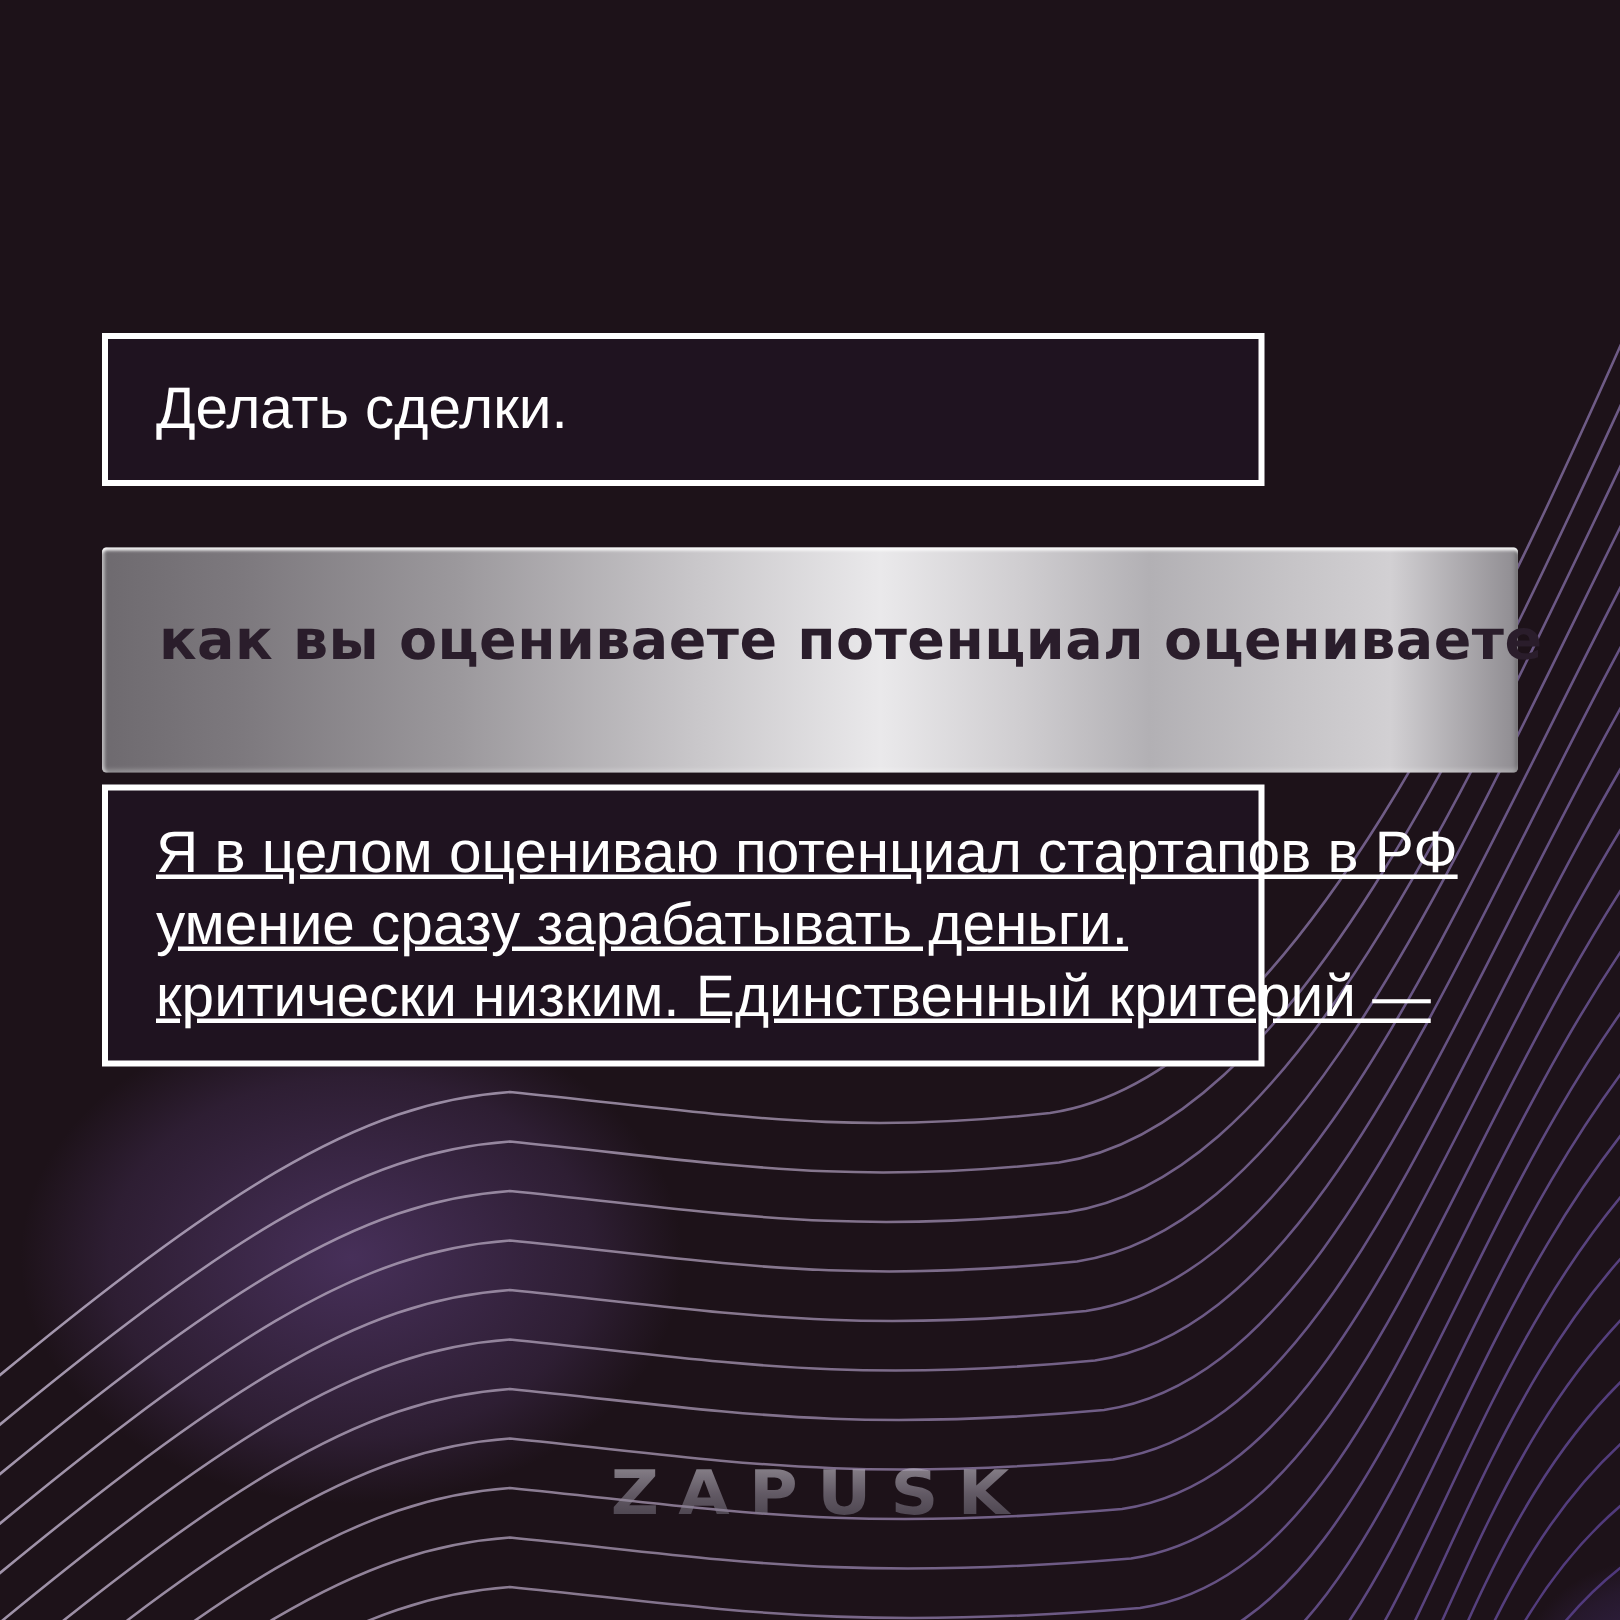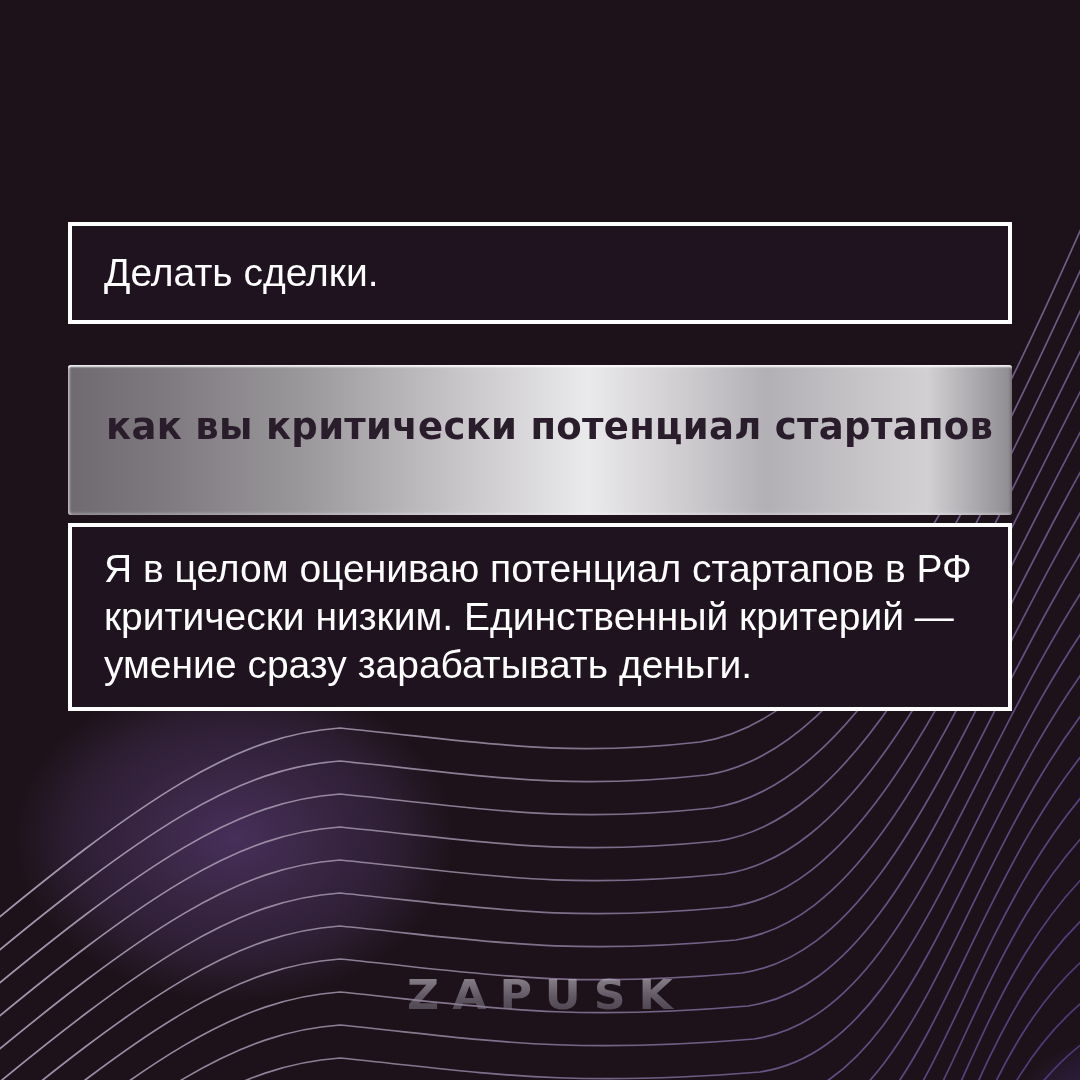--- a/index.html
+++ b/index.html
@@ -37,32 +37,32 @@
       inset -3px 0 3px -2px rgba(40,40,40,.5);
     color:var(--q-color,#2a1d2b);
     font-weight:800;
     font-size:37px;line-height:54px;letter-spacing:.3px;
   }
   .banner-1{top:68px;}
   .banner-2{top:365px;}
   .q-line{white-space:nowrap;}
 
   .answer{
-    position:absolute;left:68px;width:944px;
+    position:absolute;left:68px;width:775px;
     box-sizing:border-box;
     background:var(--a-bg,#1f1320);
     border:4px solid var(--a-border,#ffffff);
     color:var(--a-color,#ffffff);
     font-family:"Liberation Sans",sans-serif;
     font-size:39px;line-height:48px;font-weight:400;
     display:flex;flex-direction:column;justify-content:center;
     padding-left:32px;
   }
   .answer-1{top:222px;height:102px;}
-  .answer-2{top:523px;height:188px;}
+  .answer-2{top:523px;height:188px;text-decoration:underline;}
   .a-line{white-space:nowrap;}
 
   .watermark{
     position:absolute;left:0;top:971px;width:100%;
     text-align:center;
     font-weight:800;font-size:41px;
     letter-spacing:12px;text-indent:12px;
     color:rgba(168,162,175,.5);
     transform:scaleX(1.08);
   }
@@ -118,24 +118,24 @@
         <path d="M -40 1709 C 150 1549 240 1494 340 1487 C 480 1501 560 1517 838 1501 C 998 1477 930 1212 1120 1152"></path>
       </g>
   </svg>
 
 
   <section class="answer answer-1">
     <div class="a-line">Делать сделки.</div>
   </section>
 
   <section class="banner banner-2">
-    <div class="q-line">как вы критически потенциал стартапов</div>
+    <div class="q-line">как вы оцениваете потенциал оцениваете</div>
   </section>
 
   <section class="answer answer-2">
     <div class="a-line">Я в целом оцениваю потенциал стартапов в РФ</div>
+    <div class="a-line">умение сразу зарабатывать деньги.</div>
     <div class="a-line">критически низким. Единственный критерий —</div>
-    <div class="a-line">умение сразу зарабатывать деньги.</div>
   </section>
 
   <div class="watermark">ZAPUSK</div>
 
 </div>
 
 </body></html>

